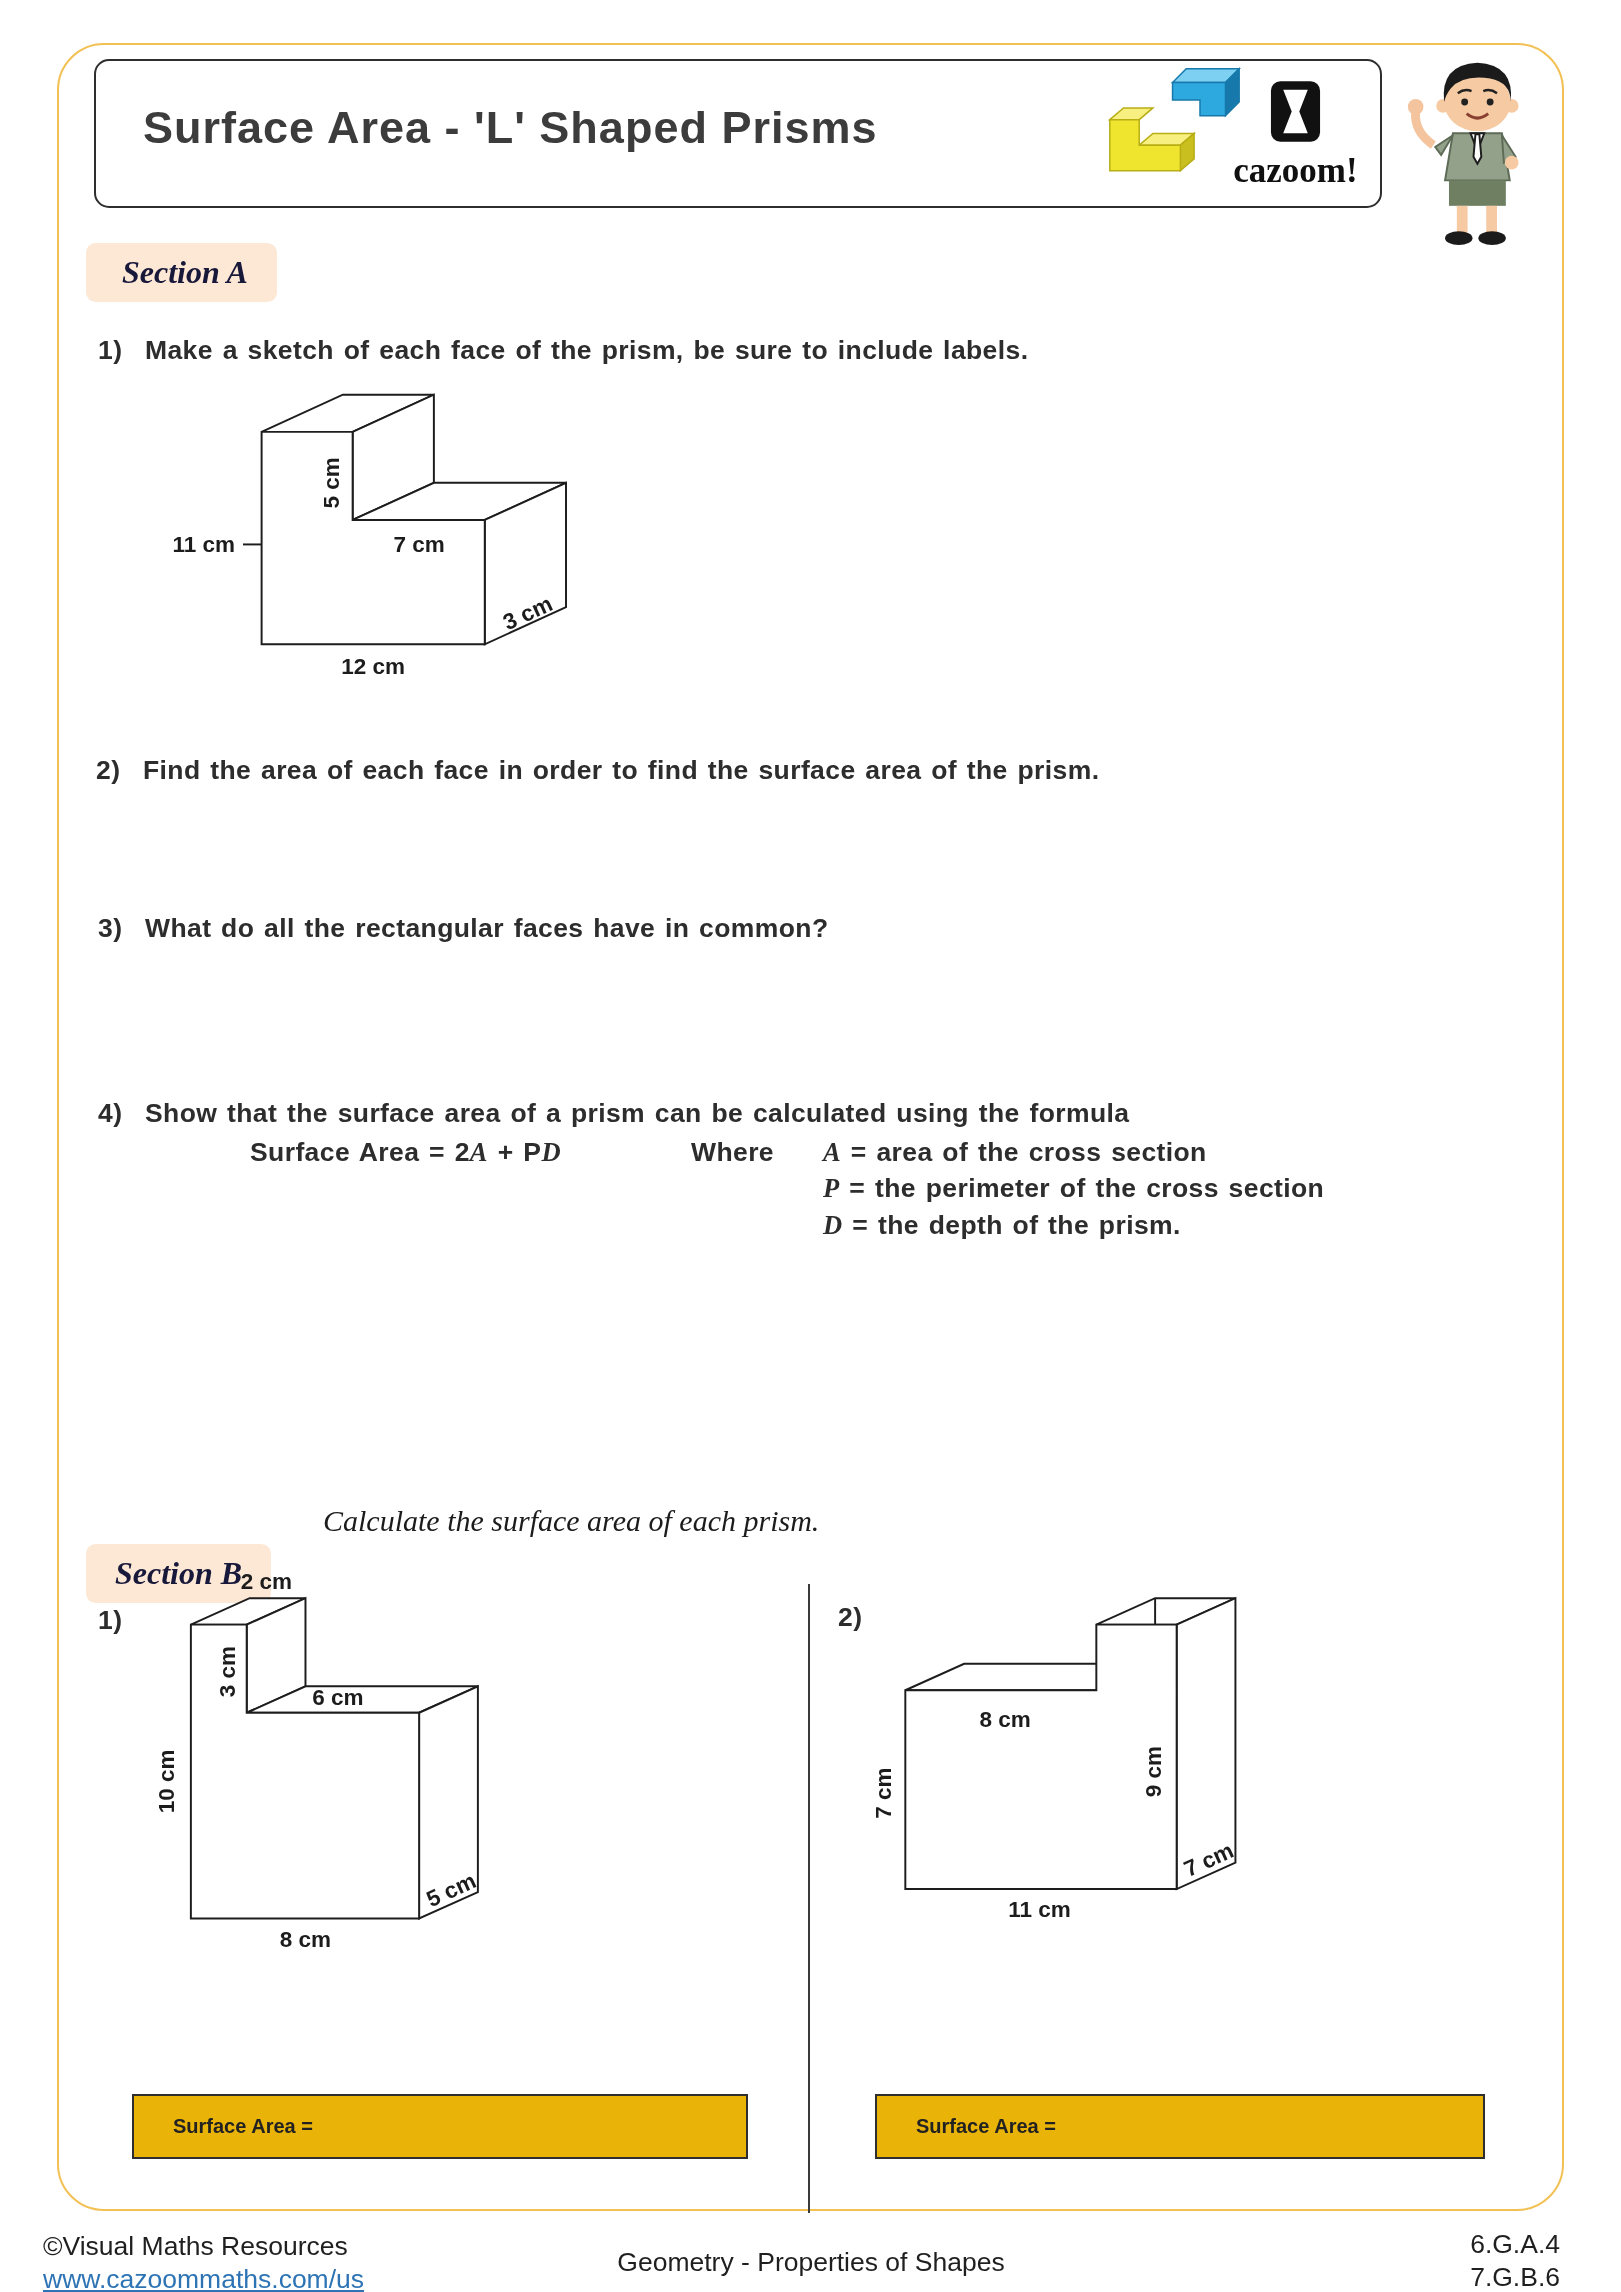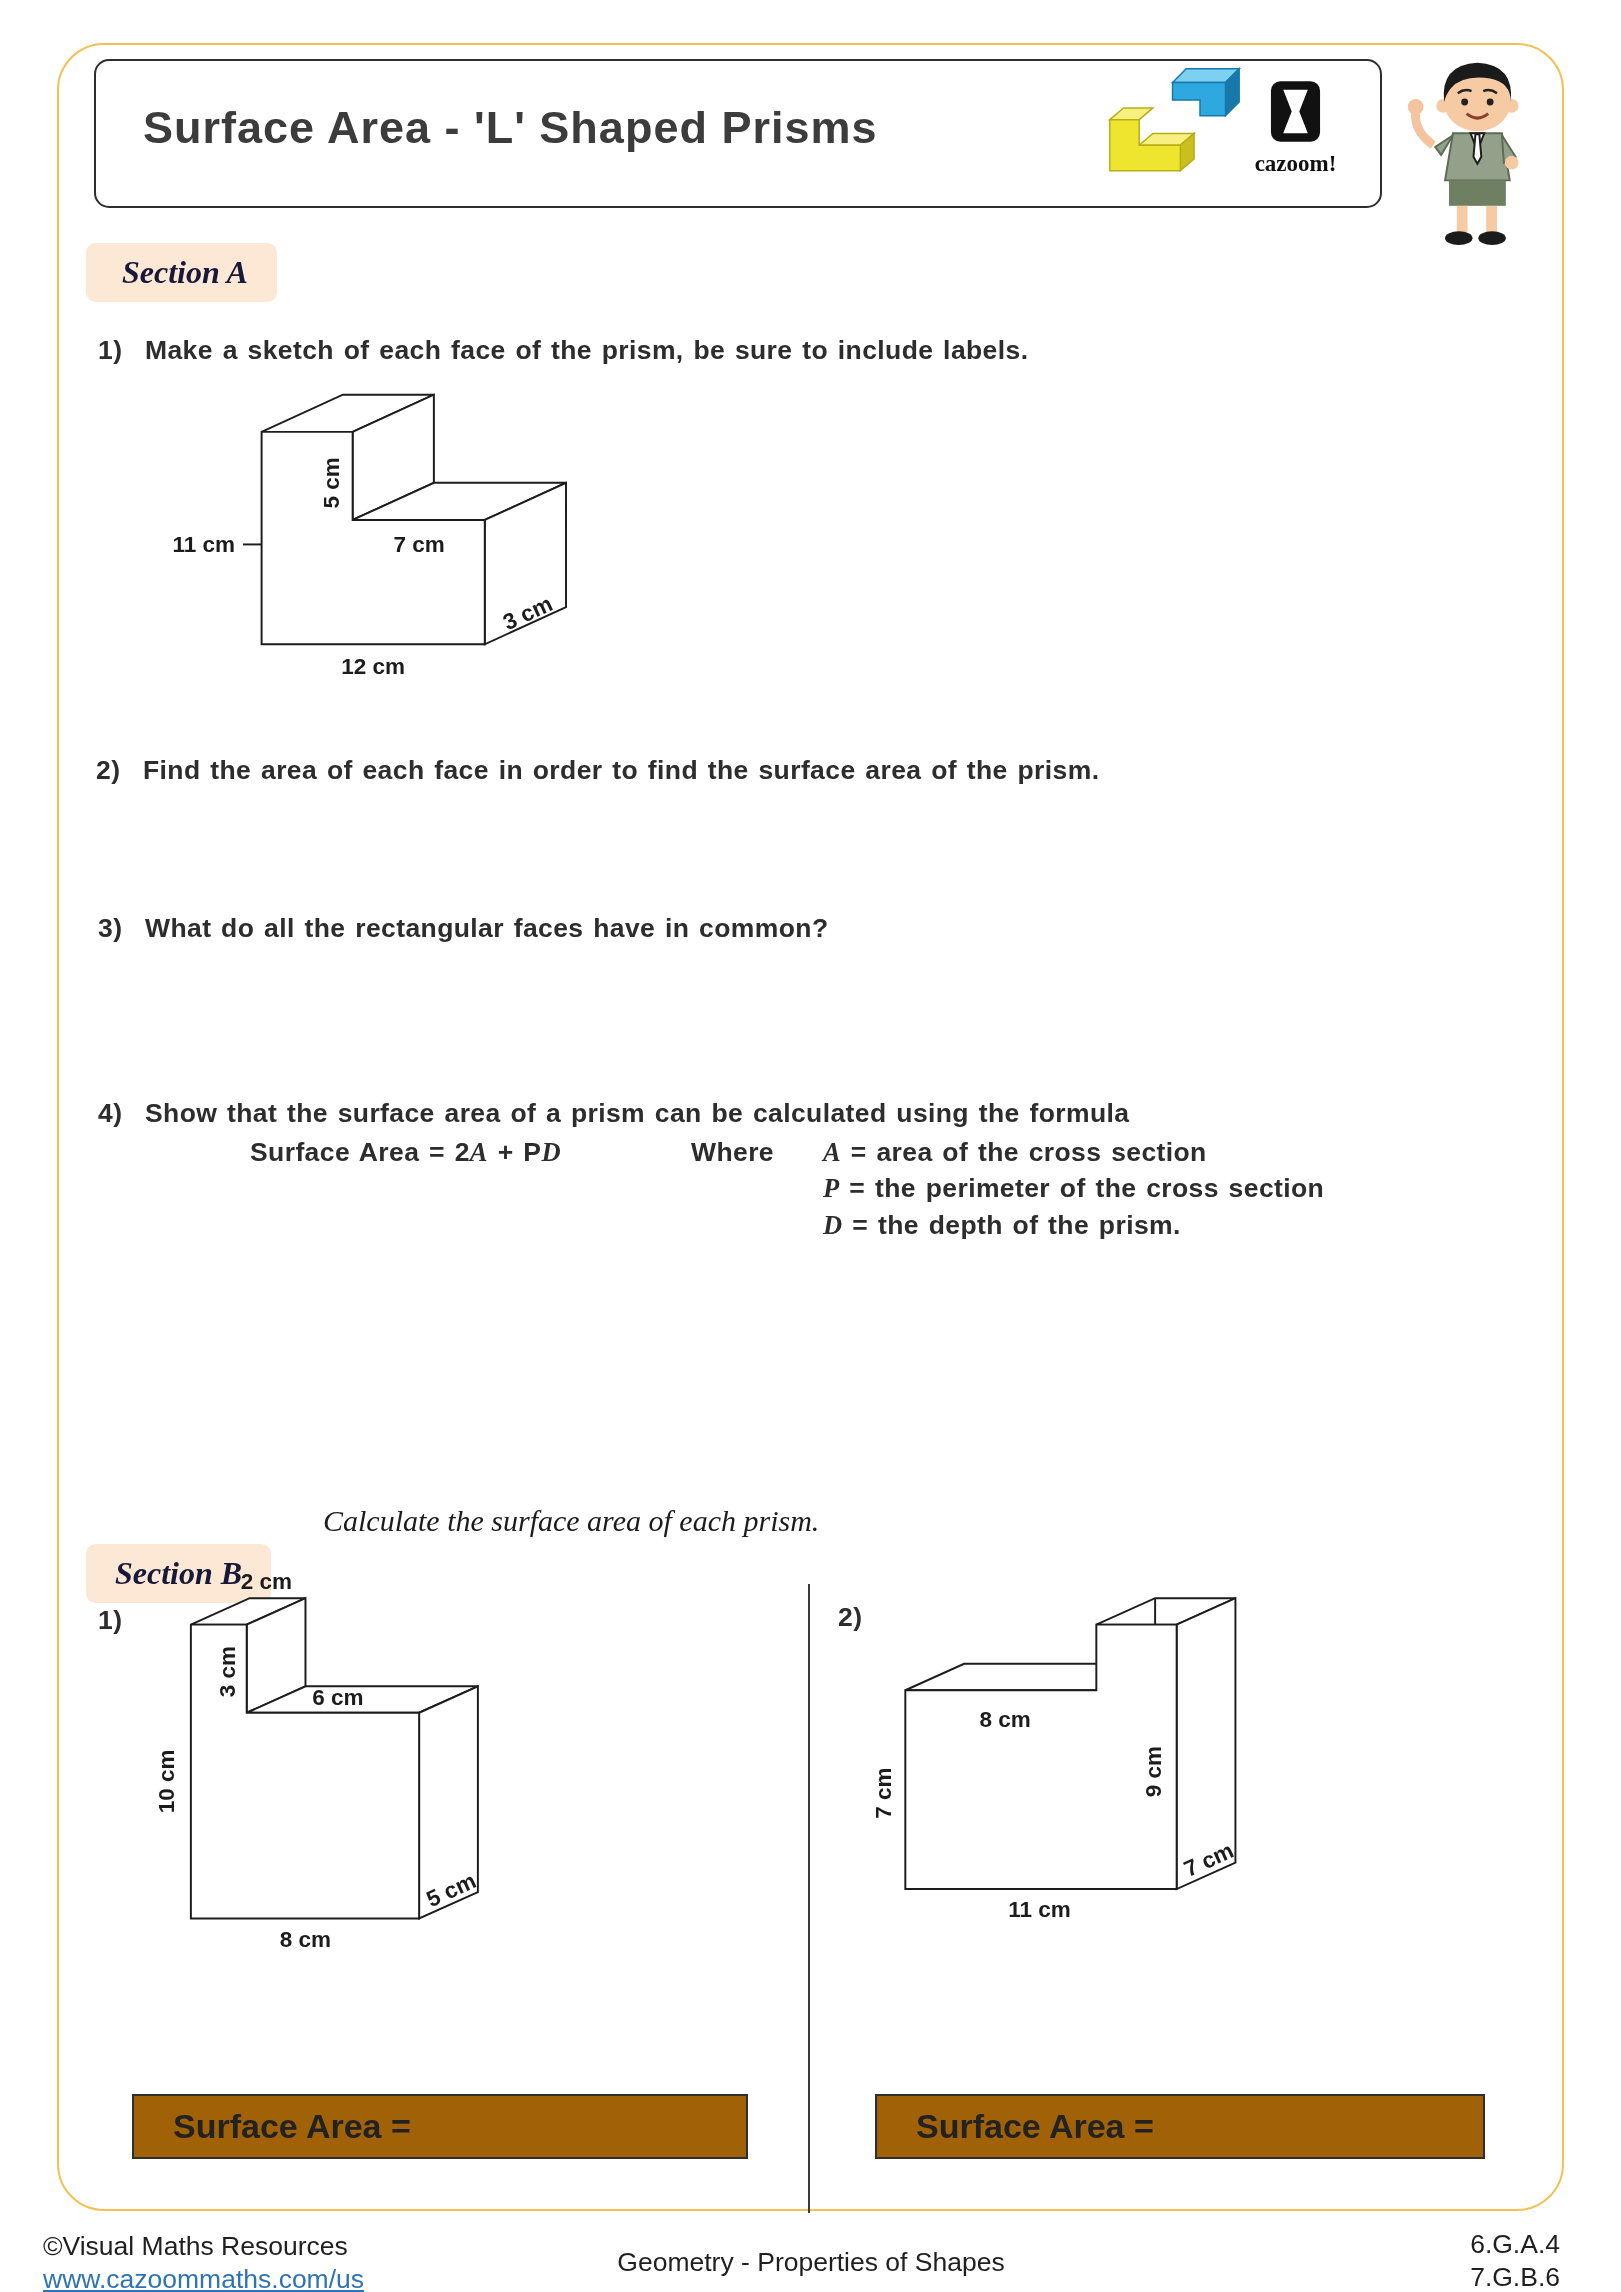--- a/index.html
+++ b/index.html
@@ -20,27 +20,27 @@
   .q-num { display:inline-block; width:47px; }
   .sym { font-family:"Liberation Serif", serif; font-style:italic; font-weight:bold; }
   .instruction { position:absolute; font-family:"Liberation Serif", serif; font-style:italic;
                  font-size:30px; color:#1c1c1c; white-space:nowrap; }
   .prism-svg { position:absolute; }
   .prism-svg polygon { fill:#ffffff; stroke:#1d1d1d; stroke-width:2; stroke-linejoin:miter; }
   .prism-svg line { stroke:#1d1d1d; stroke-width:2; }
   .prism-svg text { font-family:"Liberation Sans", sans-serif; font-size:23px;
                     font-weight:bold; fill:#1c1c1c; }
   .divider { position:absolute; left:808px; top:1584px; width:2px; height:629px; background:#3a3a3a; }
-  .answer-box { position:absolute; top:2094px; height:65px; border:2px solid #2e2e2e; background:#a16207;
+  .answer-box { position:absolute; top:2094px; height:65px; border:2px solid #2e2e2e; background:#eab308;
                 display:flex; align-items:center; padding-left:39px;
-                font-size:34px; font-weight:bold; color:#222; }
+                font-size:20px; font-weight:bold; color:#222; }
   .footer-text { position:absolute; font-size:26.5px; color:#1f1f1f; white-space:nowrap; }
   .footer-link { color:#2e74b5; }
   .brand-wrap { position:absolute; left:1227px; top:80px; width:137px; text-align:center; }
-  .brand-text { font-family:"Liberation Serif", serif; font-weight:bold; font-size:23px;
+  .brand-text { font-family:"Liberation Serif", serif; font-weight:bold; font-size:35px;
                 color:#101010; margin-top:3.9px; white-space:nowrap; }
 </style>
 </head>
 <body>
 
 <div class="page">
 
   <div class="page-border"></div>
 
   <div class="header-box">

